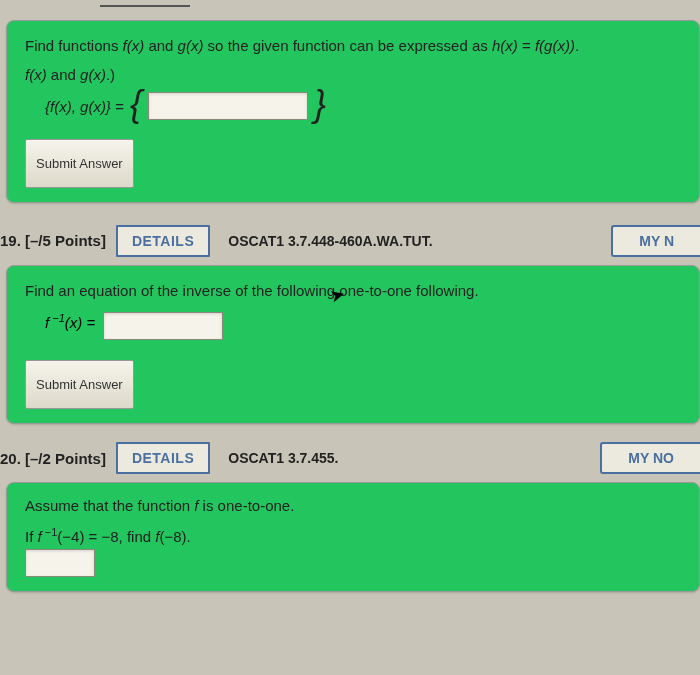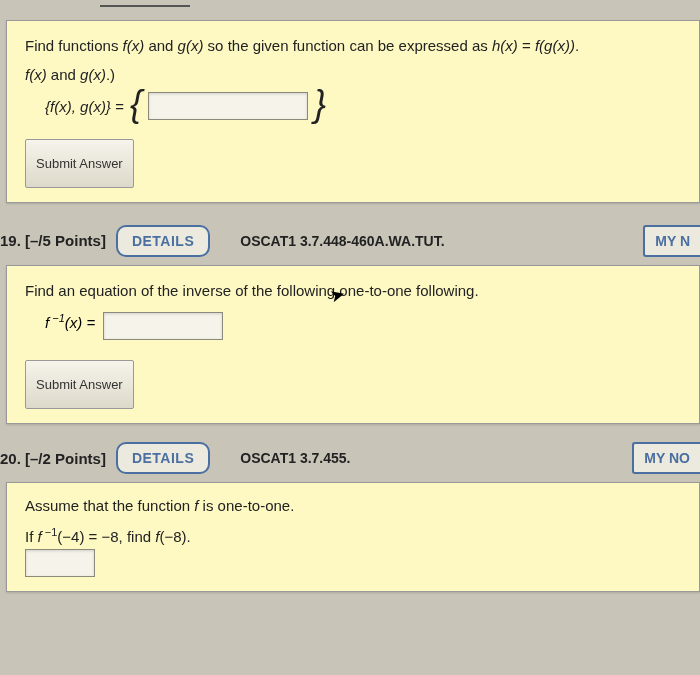--- a/index.html
+++ b/index.html
@@ -5,23 +5,23 @@
   * { box-sizing: border-box; margin: 0; padding: 0; }
   body {
     font-family: "Helvetica Neue", Arial, sans-serif;
     background: #c8c5b8;
     width: 700px;
     height: 675px;
     overflow: hidden;
     position: relative;
   }
   .panel {
-    background: #fef9c3;
+    background: #22c55e;
     border: 1px solid #999;
-    border-radius: 0;
+    border-radius: 8px;
     margin: 6px 0 6px 6px;
     padding: 14px 18px;
     box-shadow: 0 1px 2px rgba(0,0,0,0.15);
   }
   .panel-top { margin-top: 20px; }
   .prompt {
     font-size: 15px;
     color: #222;
     line-height: 1.5;
     margin-bottom: 6px;
@@ -83,37 +83,37 @@
   .header-row .qnum { font-weight: bold; margin-right: 10px; }
   .btn-outline {
     display: inline-flex;
     align-items: center;
     padding: 6px 14px;
     border: 2px solid #4a6fa0;
     color: #4a6fa0;
     background: #eceade;
     font-size: 14px;
     font-weight: 600;
-    border-radius: 10px;
+    border-radius: 1px;
     cursor: pointer;
     letter-spacing: 0.5px;
   }
   .refname {
-    margin-left: 30px;
+    margin-left: 18px;
     font-weight: bold;
     font-size: 14px;
     color: #222;
   }
   .spacer { flex: 1; }
   .mynotes {
     margin-left: auto;
     border: 2px solid #4a6fa0;
     color: #4a6fa0;
     background: #eceade;
-    padding: 6px 10px;
+    padding: 6px 26px;
     font-size: 14px;
     font-weight: 600;
     border-radius: 3px 0 0 3px;
     border-right: none;
   }
   .inv-row {
     display: flex;
     align-items: flex-start;
     font-style: italic;
     font-size: 15px;

